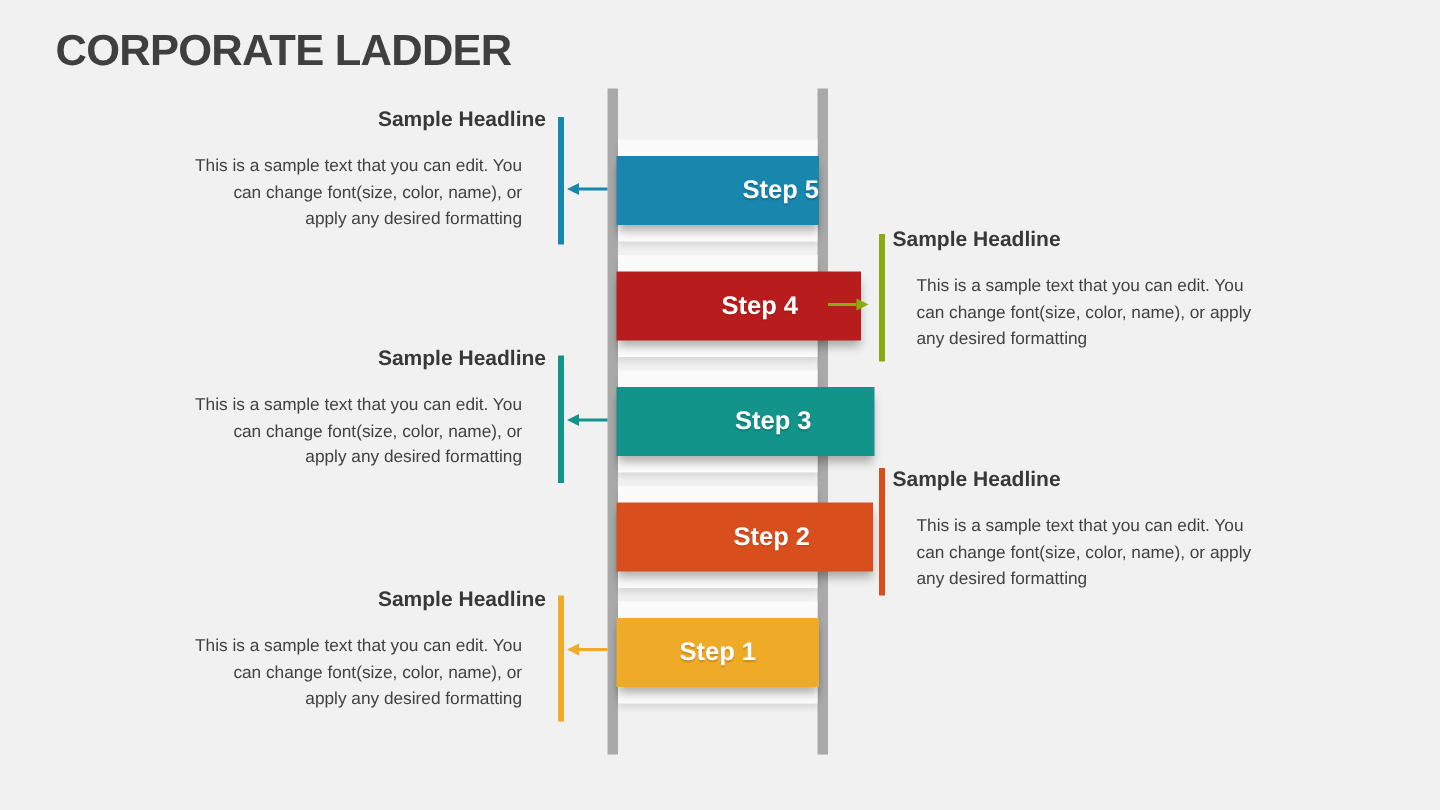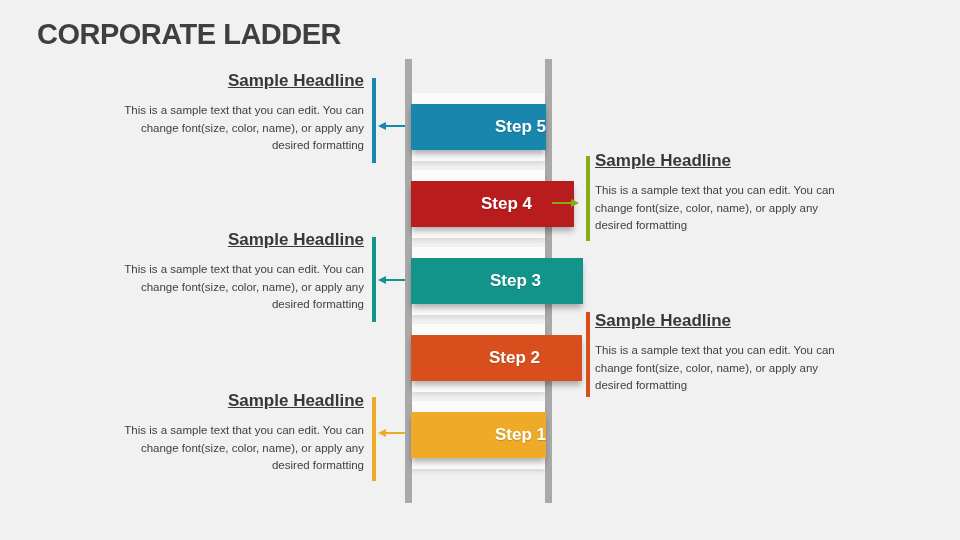--- a/index.html
+++ b/index.html
@@ -29,28 +29,28 @@
     box-shadow:0 5px 6px -1px rgba(0,0,0,0.30);
   }
   .step-bar span{
     color:#ffffff;font-size:17px;font-weight:700;
     text-shadow:0 1px 1px rgba(0,0,0,0.18);
   }
   .rb1{top:93px;}  .p1{top:104px;}
   .rb2{top:170px;} .p2{top:181px;}
   .rb3{top:247px;} .p3{top:258px;padding-left:37px;}
   .rb4{top:324px;} .p4{top:335px;}
-  .rb5{top:401px;} .p5{top:412px;justify-content:flex-end;}
+  .rb5{top:401px;} .p5{top:412px;}
   
   .callout{position:absolute;}
   .callout.left{left:110px;width:254px;text-align:right;}
   .callout.right{left:595px;width:256px;text-align:left;}
   .c1{top:71px;} .c2{top:151px;} .c3{top:230px;} .c4{top:311px;} .c5{top:391px;}
-  .headline{font-size:17px;font-weight:700;color:#383838;margin:0 0 11px 0;text-decoration:underline;}
-  .bodytext{font-size:11.5px;color:#414141;line-height:17.5px;margin:0;}
+  .headline{font-size:14px;font-weight:700;color:#383838;margin:0 0 11px 0;}
+  .bodytext{font-size:11.5px;color:#414141;line-height:17.5px;margin:16px;}
   
   .accent-line{position:absolute;width:4px;}
   .a1{left:372px;top:78px;height:85px;}
   .a2{left:586px;top:156px;height:85px;}
   .a3{left:372px;top:237px;height:85px;}
   .a4{left:586px;top:312px;height:85px;}
   .a5{left:372px;top:397px;height:84px;}
   
   .arrow{position:absolute;height:2px;width:19px;background:var(--c);}
   .arrow.toleft::before{

